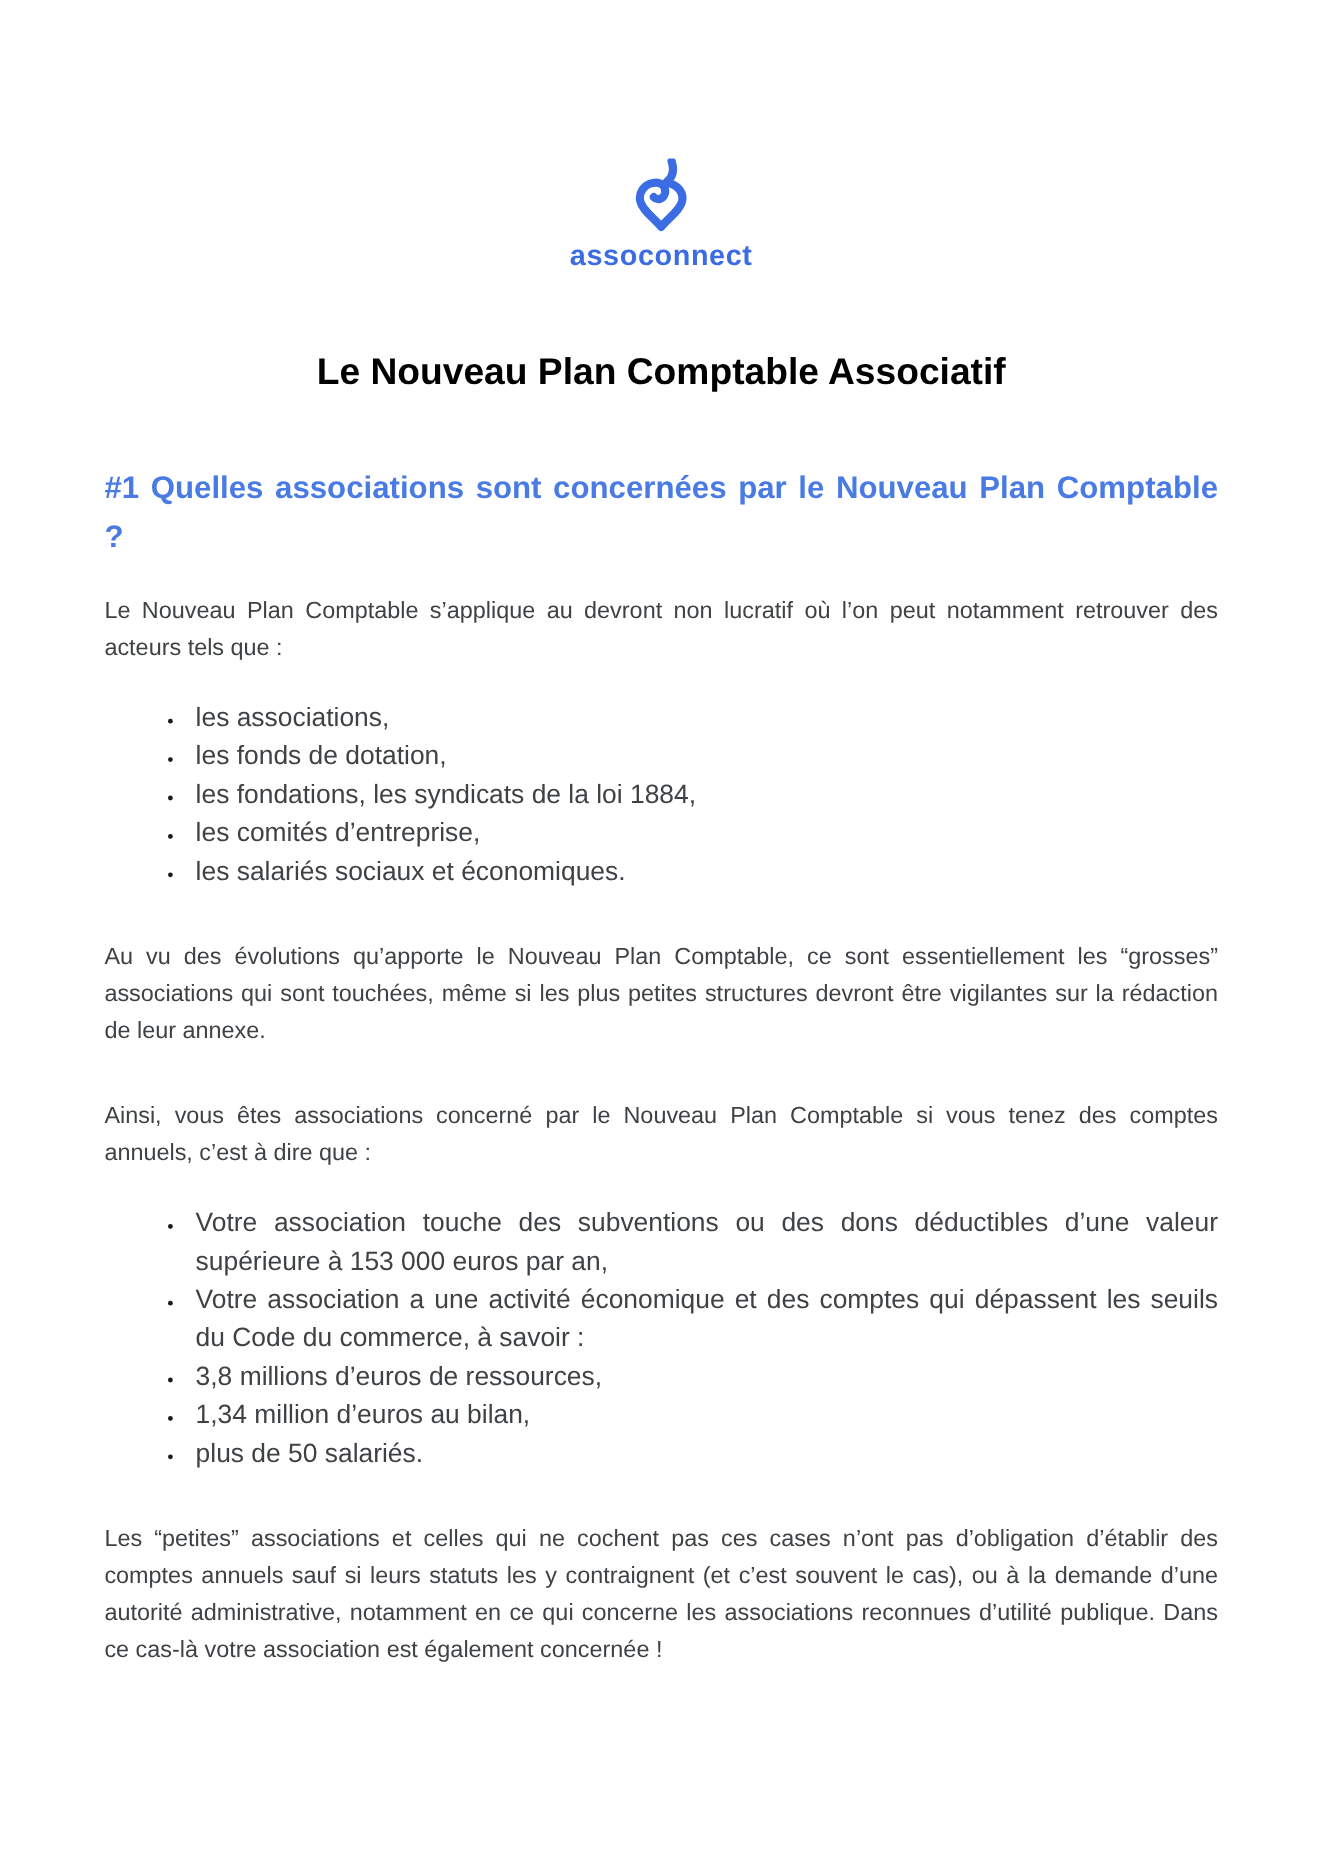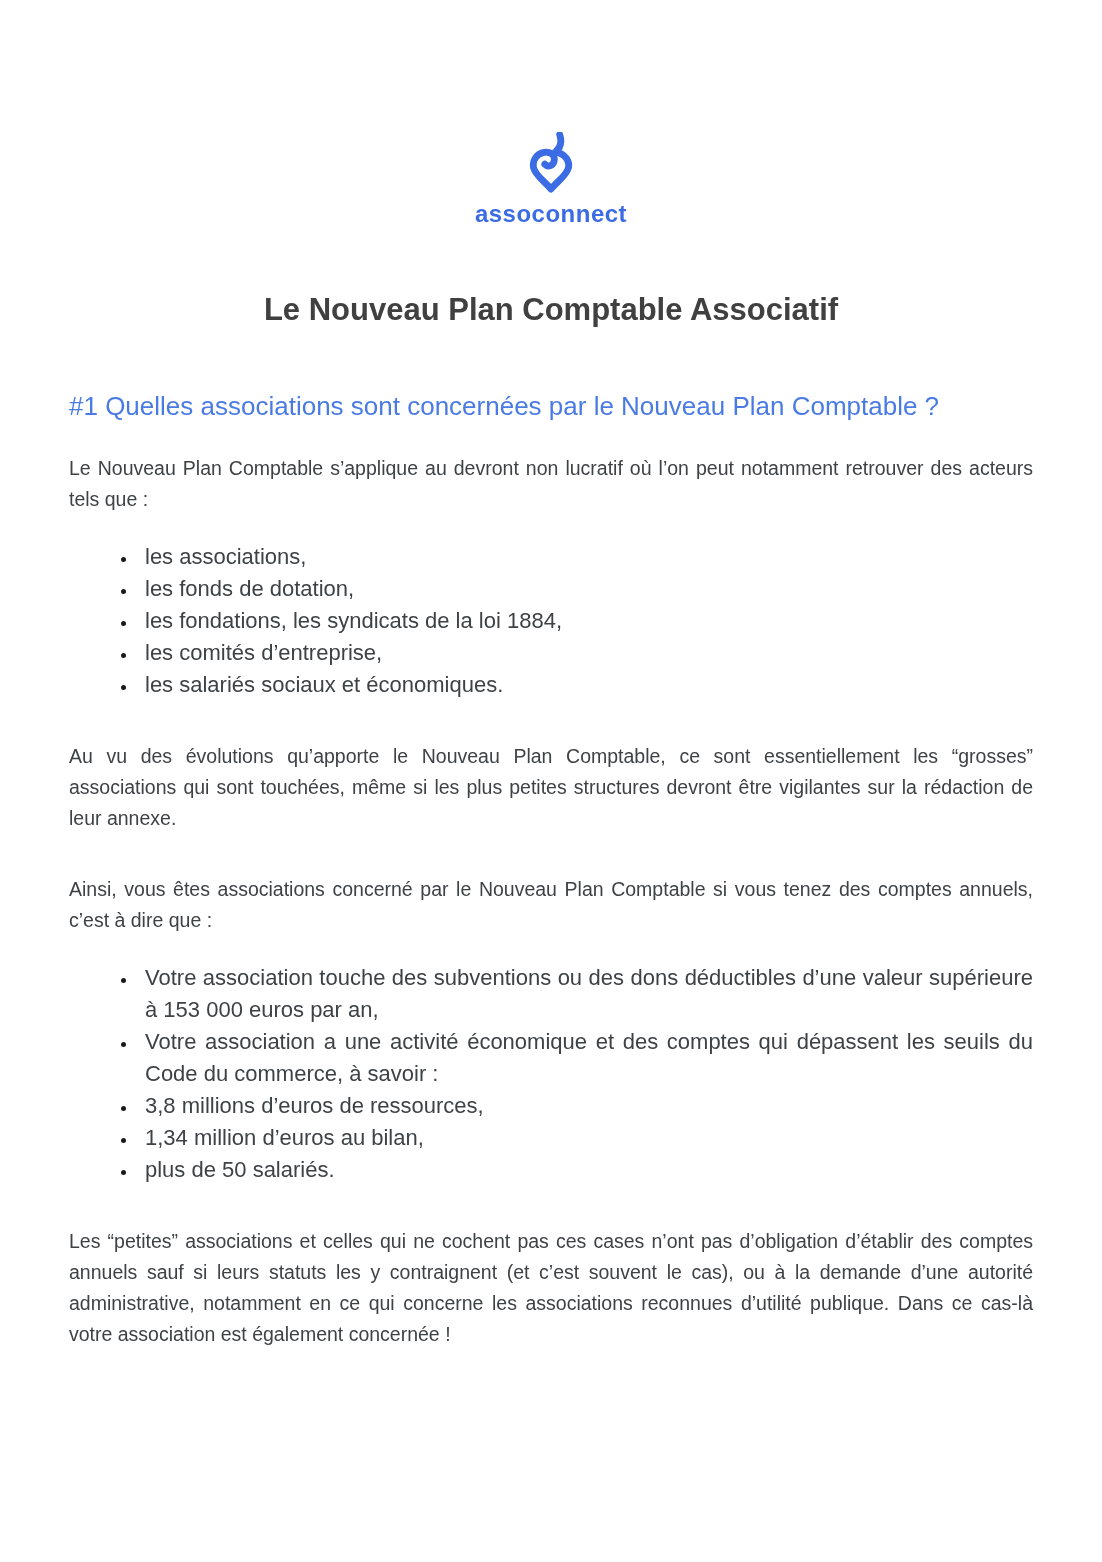--- a/index.html
+++ b/index.html
@@ -11,21 +11,21 @@
     width: 1102px;
     height: 1562px;
     overflow: hidden;
     font-family: "Liberation Sans", sans-serif;
   }
   .page {
     width: 1102px;
     height: 1562px;
     background: #ffffff;
     box-sizing: border-box;
-    padding: 0 69px;
+    padding: 0 87px;
   }
   .logo-block {
     padding-top: 132px;
     text-align: center;
   }
   .logo-mark {
     display: block;
     margin: 0 auto;
     width: 62px;
     height: 62px;
@@ -37,26 +37,26 @@
     font-weight: 700;
     letter-spacing: 0.5px;
     color: #3b6ce4;
   }
   .doc-title {
     margin: 64px 0 0 0;
     text-align: center;
     font-size: 31px;
     font-weight: 700;
     letter-spacing: 0px;
-    color: #404040;
+    color: #000000;
   }
   .section-heading {
     margin: 58px 0 0 0;
     font-size: 26px;
-    font-weight: 400;
+    font-weight: 700;
     line-height: 41px;
     color: #4a7be4;
     text-align: justify;
   }
   .body-text {
     color: #3f4245;
     font-size: 19.5px;
     line-height: 31px;
     text-align: justify;
   }

